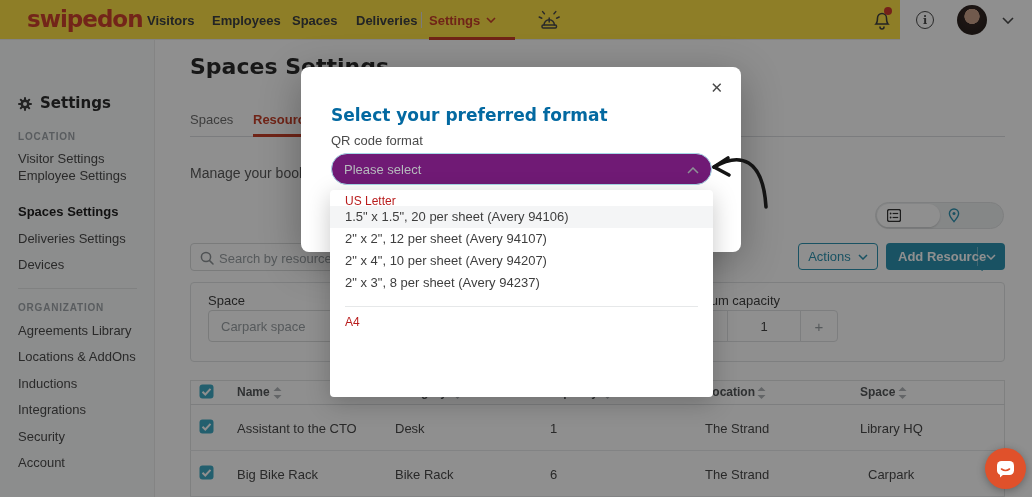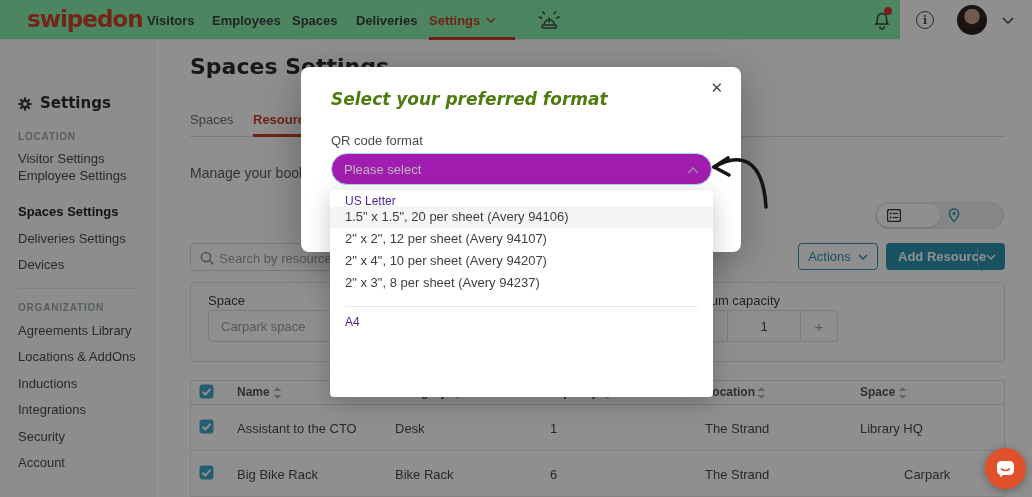--- a/index.html
+++ b/index.html
@@ -6,21 +6,21 @@
   html,body { width:1032px; height:497px; }
   body {
     font-family:"Liberation Sans", sans-serif;
     background:#fff; position:relative; overflow:hidden;
     width:1032px; height:497px; font-size:13px; color:#4a4a4a;
   }
   .abs { position:absolute; }
   .hd { font-family:"DejaVu Sans", sans-serif; font-weight:700; }
 
   
-  .topbar { left:0; top:0; width:900px; height:40px; background:#86efac; border-bottom:1px solid #ececec; z-index:10; }
+  .topbar { left:0; top:0; width:900px; height:40px; background:#fde047; border-bottom:1px solid #ececec; z-index:10; }
   .logo { left:27px; top:6px; font-size:23px; letter-spacing:-1px; color:#CE432E; }
   .nav-item { top:13px; font-size:13px; font-weight:700; color:#3d4043; }
   .nav-item.active { color:#C8402A; }
   .nav-divider { left:421px; top:12px; width:1px; height:16px; background:#dcdcdc; }
   .nav-underline { left:429px; top:37px; width:86px; height:3px; background:#C8402A; }
 
   
   .sidebar { left:0; top:40px; width:155px; height:457px; background:#fafbfb; border-right:1px solid #ececec; }
   .side-title { left:40px; top:54px; font-size:15px; color:#2d2d2d; }
   .side-sec { left:18px; font-size:10px; font-weight:700; letter-spacing:.8px; color:#9fa5aa; }
@@ -55,28 +55,28 @@
   .table { left:190px; top:380px; width:815px; height:117px; border:1px solid #e2e4e5; background:#fff; }
   .th { top:385px; font-size:12px; font-weight:700; color:#55585a; }
   .td { font-size:13px; color:#4a4a4a; }
   .row-b { left:190px; width:815px; height:1px; background:#e8eaeb; }
   .cb { width:15px; height:15px; }
 
   
   .overlay { left:0; top:0; width:1032px; height:497px; background:rgba(0,0,0,.44); z-index:40; }
   .modal { left:301px; top:67px; width:440px; height:185px; background:#fff; border-radius:8px; box-shadow:0 10px 40px rgba(0,0,0,.3); z-index:50; }
   .modal-close { right:18px; top:12px; position:absolute; font-size:15px; color:#4a4a4a; cursor:pointer; }
-  .modal-title { left:30px; top:22px; position:absolute; font-size:17px; color:#4d7c0f;font-style:italic; }
+  .modal-title { left:30px; top:38px; position:absolute; font-size:17px; color:#0369a1; }
   .modal-label { left:30px; top:66px; position:absolute; font-size:13px; color:#4b4b4b; }
-  .modal-select { left:30px; top:86px; position:absolute; width:381px; height:32px; border:1.5px solid #A6D9E7; border-radius:16px; background:#a21caf; }
+  .modal-select { left:30px; top:86px; position:absolute; width:381px; height:32px; border:1.5px solid #A6D9E7; border-radius:16px; background:#701a75; }
   .modal-select .ph2 { position:absolute; left:12px; top:8px; font-size:13px; color:#b6babd; }
 
   .dd-panel { left:330px; top:190px; width:383px; height:207px; background:#fff; border-radius:4px; box-shadow:0 6px 24px rgba(0,0,0,.22); z-index:50; overflow:hidden; }
   .dd-notch { left:655px; top:185px; width:12px; height:12px; background:#fff; transform:rotate(45deg); z-index:49; box-shadow:-2px -2px 6px rgba(0,0,0,.06); }
-  .dd-group { left:15px; position:absolute; font-size:12px; color:#4c1d95; }
+  .dd-group { left:15px; position:absolute; font-size:12px; color:#b91c1c; }
   .dd-opt { left:0; position:absolute; width:383px; height:22px; line-height:22px; padding-left:15px; font-size:13px; color:#3e3e3e; cursor:pointer; }
   .dd-opt.hl { background:#f4f5f6; }
   .dd-div { left:15px; position:absolute; width:353px; height:1px; background:#e6e8e9; }
 
   .arrow-annot { left:700px; top:145px; z-index:60; }
   .chat-btn { left:985px; top:448px; width:41px; height:41px; border-radius:50%; background:#E0512B; z-index:45; box-shadow:0 2px 8px rgba(0,0,0,.3); }
 
   .avatar { left:957px; top:5px; width:30px; height:30px; border-radius:50%;
     background:radial-gradient(circle at 50% 38%, #caa189 0 31%, #332724 33%, #2a211e 70%, #46372f 100%); }
   .bell-dot { left:884px; top:7px; width:8px; height:8px; border-radius:50%; background:#D13B2E; }
@@ -259,21 +259,21 @@
 <div class="abs row-b" style="top:450px"></div>
 
 <svg class="abs cb" style="left:199px; top:465px">
   <rect x="0.5" y="0.5" width="14" height="14" rx="3" fill="#3FA9C4"></rect>
   <polyline points="3.5,7.8 6.3,10.5 11.5,4.8" fill="none" stroke="#fff" stroke-width="2"></polyline>
 </svg>
 <div class="abs td" style="left:237px; top:467px">Big Bike Rack</div>
 <div class="abs td" style="left:395px; top:467px">Bike Rack</div>
 <div class="abs td" style="left:550px; top:467px">6</div>
 <div class="abs td" style="left:705px; top:467px">The Strand</div>
-<div class="abs td" style="left:904px; top:467px">Carpark</div>
+<div class="abs td" style="left:868px; top:467px">Carpark</div>
 <div class="abs row-b" style="top:496px"></div>
 
 <div class="abs overlay"></div>
 
 <div class="abs chat-btn flexc">
   <svg width="19" height="18">
     <rect x="1" y="1" width="17" height="14" rx="4.5" fill="#fff"></rect>
     <path d="M4 14 l0 3.5 l4 -3.5 z" fill="#fff"></path>
     <path d="M5.5 9 q4 3 8 0" fill="none" stroke="#E0512B" stroke-width="1.6" stroke-linecap="round"></path>
   </svg>

